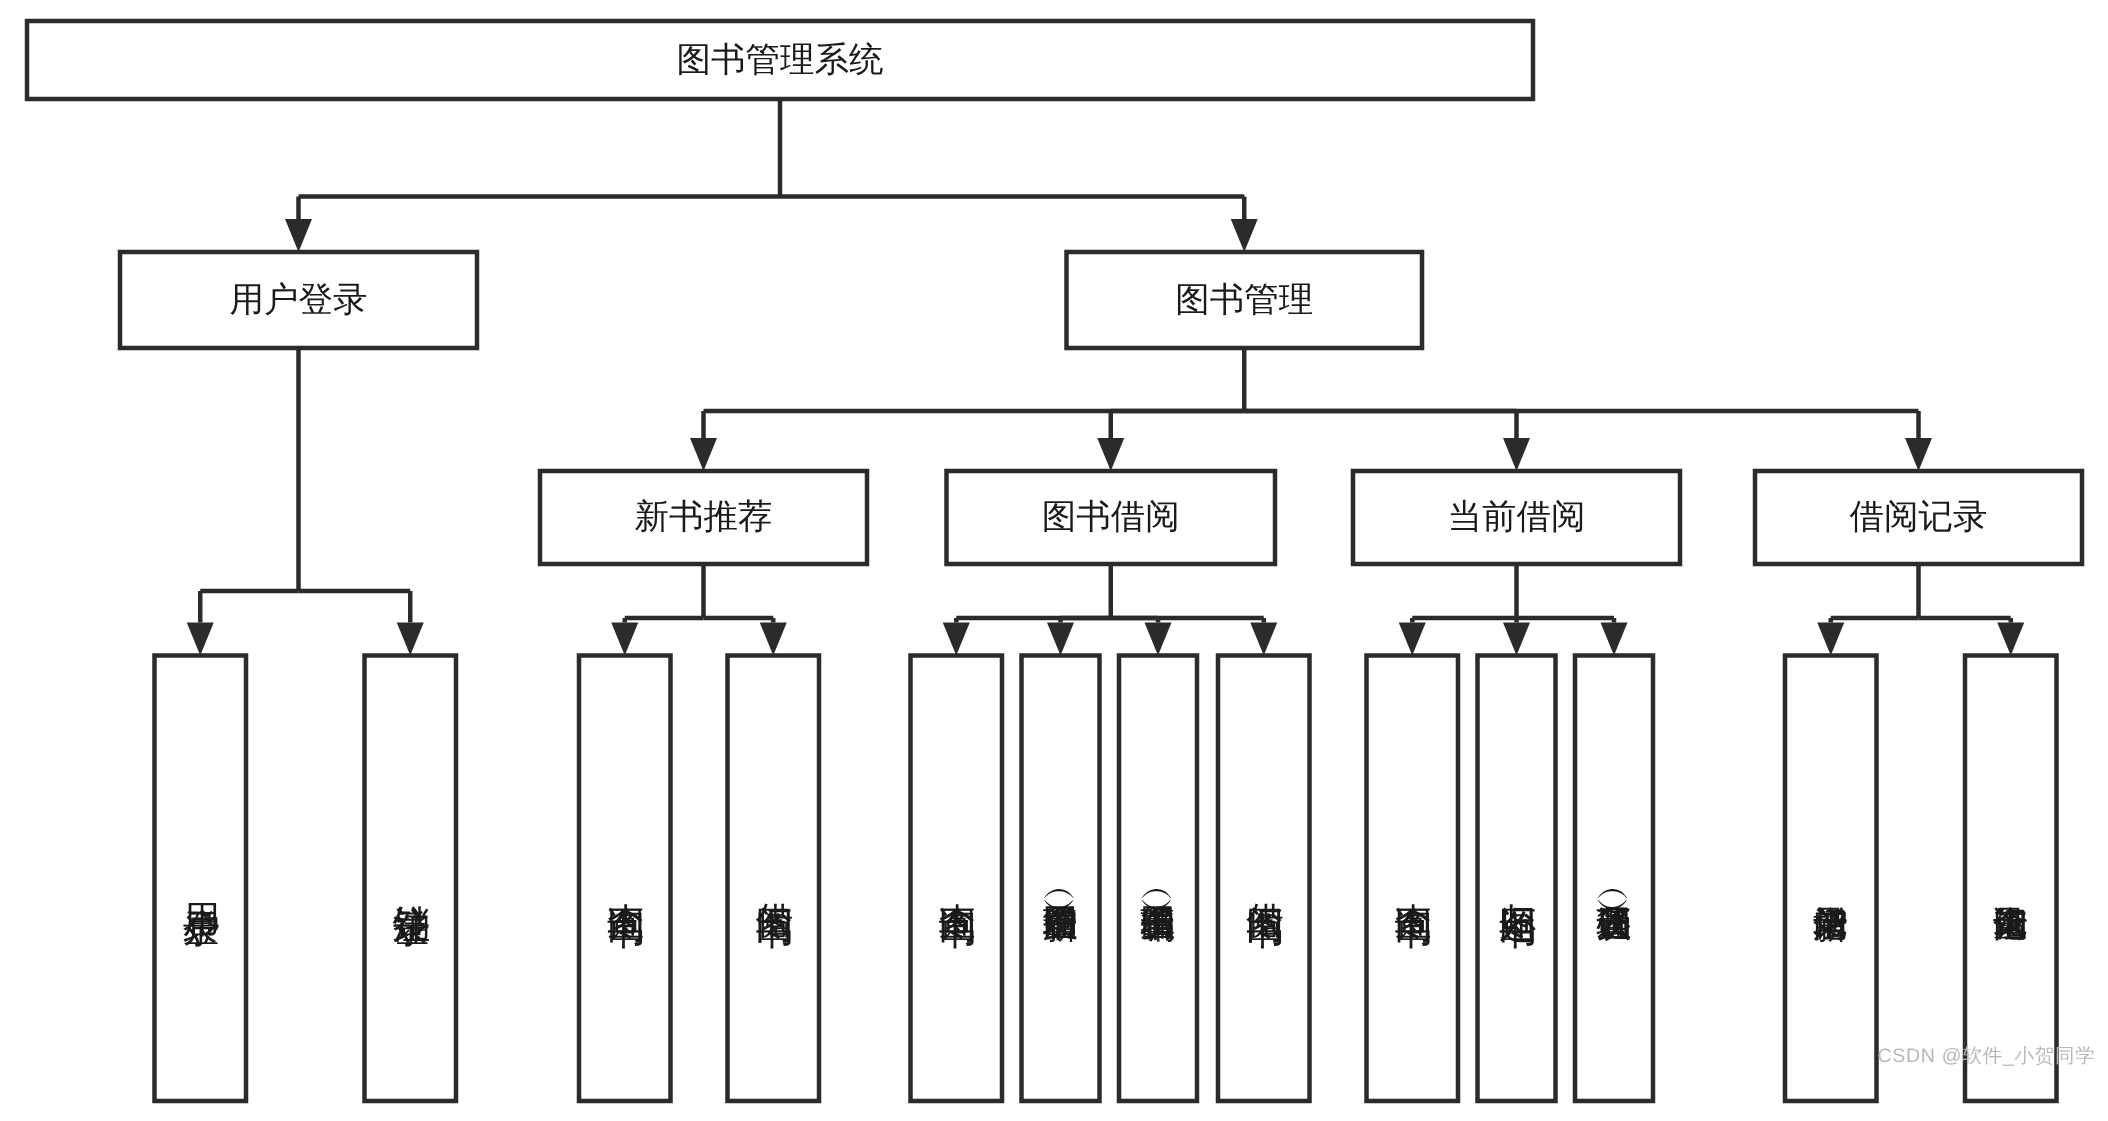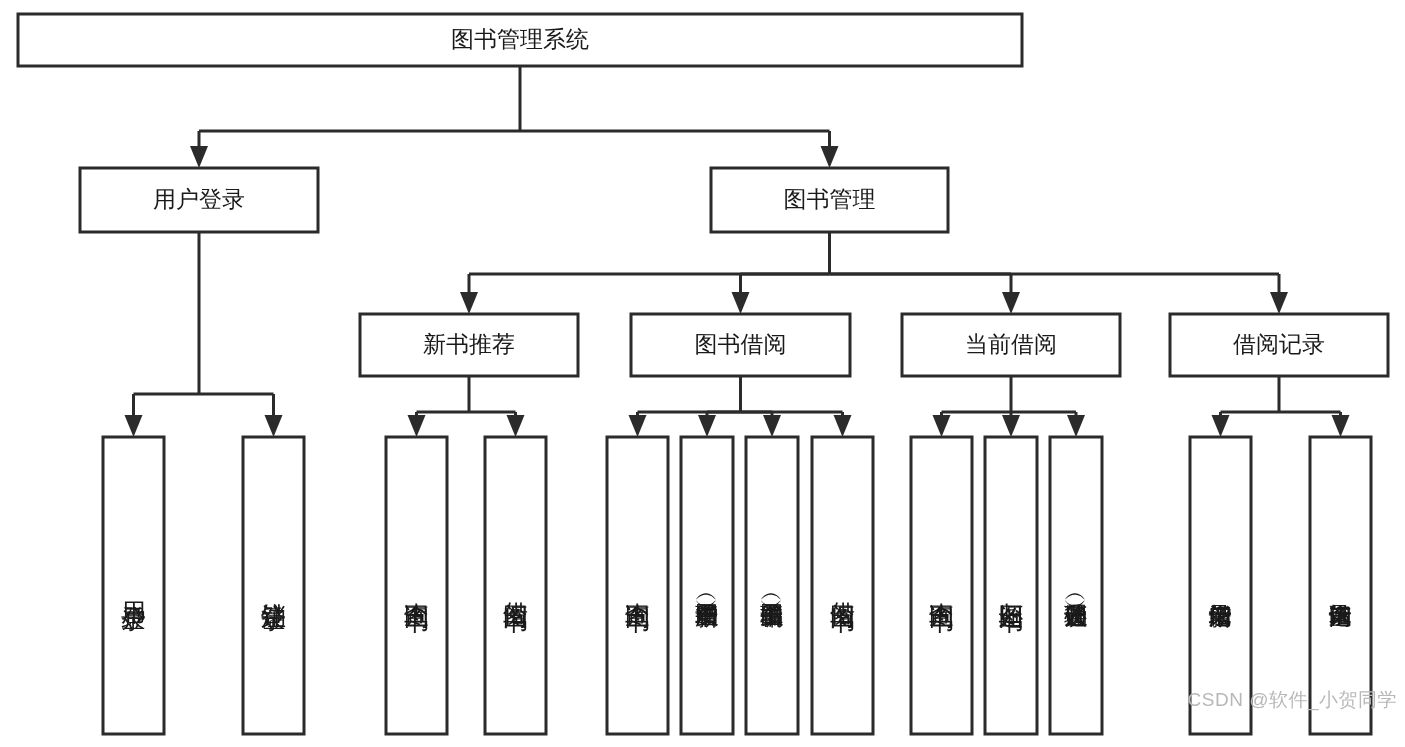--- a/index.html
+++ b/index.html
@@ -67,21 +67,21 @@
     position: absolute;
     display: flex;
     align-items: center;
     justify-content: center;
   }
   #watermark {
     position: absolute;
     right: 8px;
     bottom: 6px;
     font-family: "Liberation Sans", "DejaVu Sans", sans-serif;
-    font-size: 19px;
+    font-size: 13px;
     color: #b8b8b8;
     letter-spacing: 0.5px;
     white-space: nowrap;
     user-select: none;
   }
 </style>
 </head>
 <body>
 
 <div id="diagram-root">

